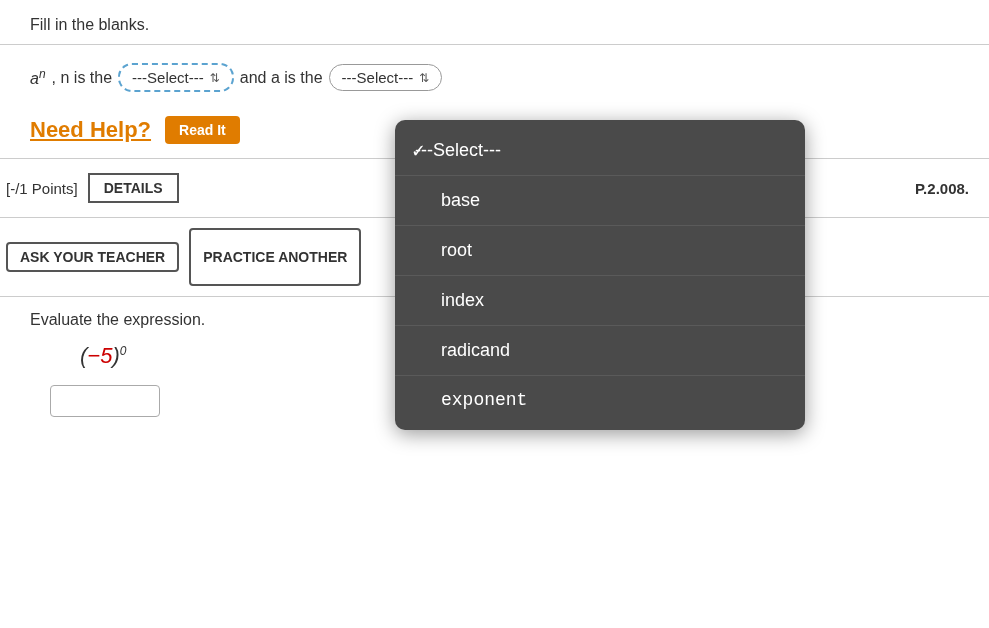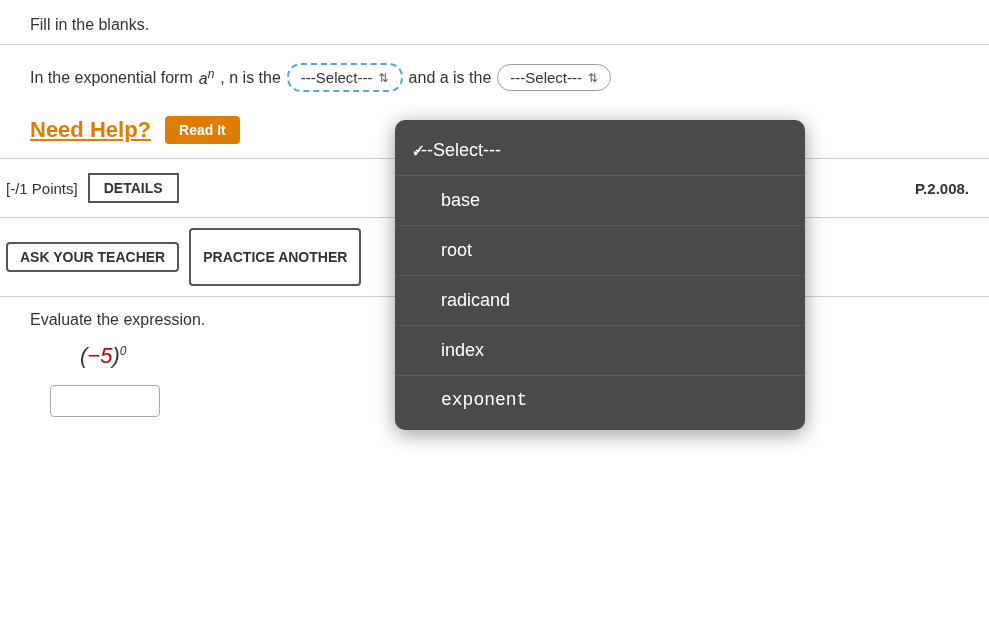--- a/index.html
+++ b/index.html
@@ -254,21 +254,20 @@
   </style>
 </head>
 <body>
 
 <div class="page-container">
 
   <div class="top-section">
     <div class="fill-in-text">Fill in the blanks.</div>
 
     <div class="exponential-line">
-      <span>In the exponential form</span>
       <span class="math-italic">a<sup>n</sup></span>
       <span>, n is the</span>
 
       <span class="select-dropdown-trigger">
         <span>---Select---</span>
         <span class="chevron-icon">⇅</span>
       </span>
 
       <span>and a is the</span>
 
@@ -312,25 +311,25 @@
 
     <div class="dropdown-item">
       <span>base</span>
     </div>
 
     <div class="dropdown-item">
       <span>root</span>
     </div>
 
     <div class="dropdown-item">
+      <span>index</span>
+    </div>
+
+    <div class="dropdown-item">
       <span>radicand</span>
     </div>
 
     <div class="dropdown-item">
-      <span>index</span>
-    </div>
-
-    <div class="dropdown-item">
       <span>exponent</span>
     </div>
   </div>
 
 </div>
 
 </body></html>

